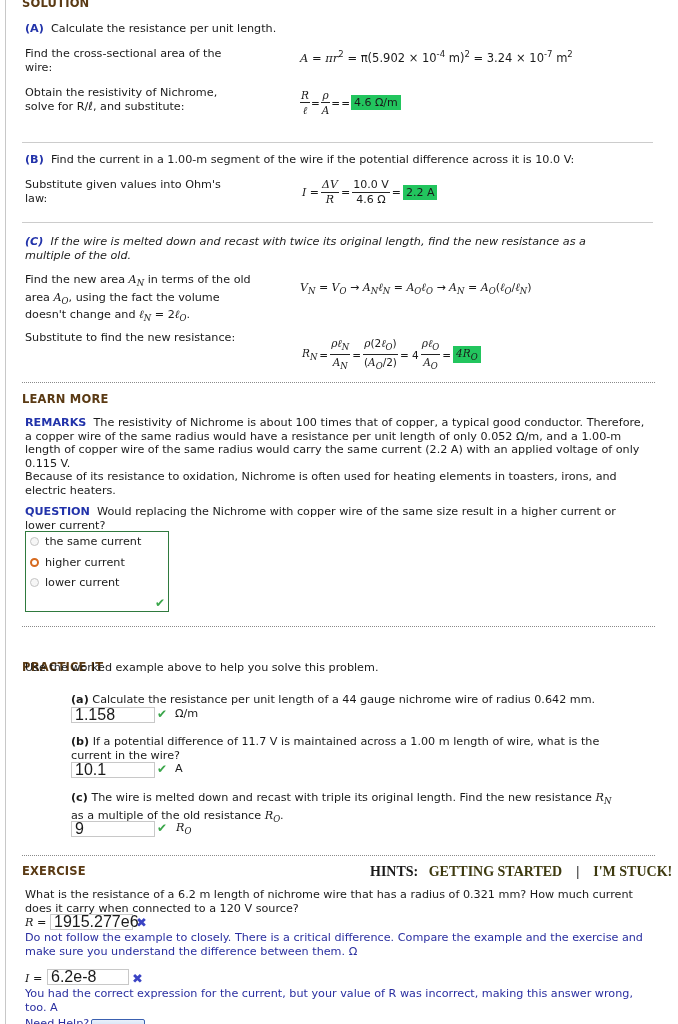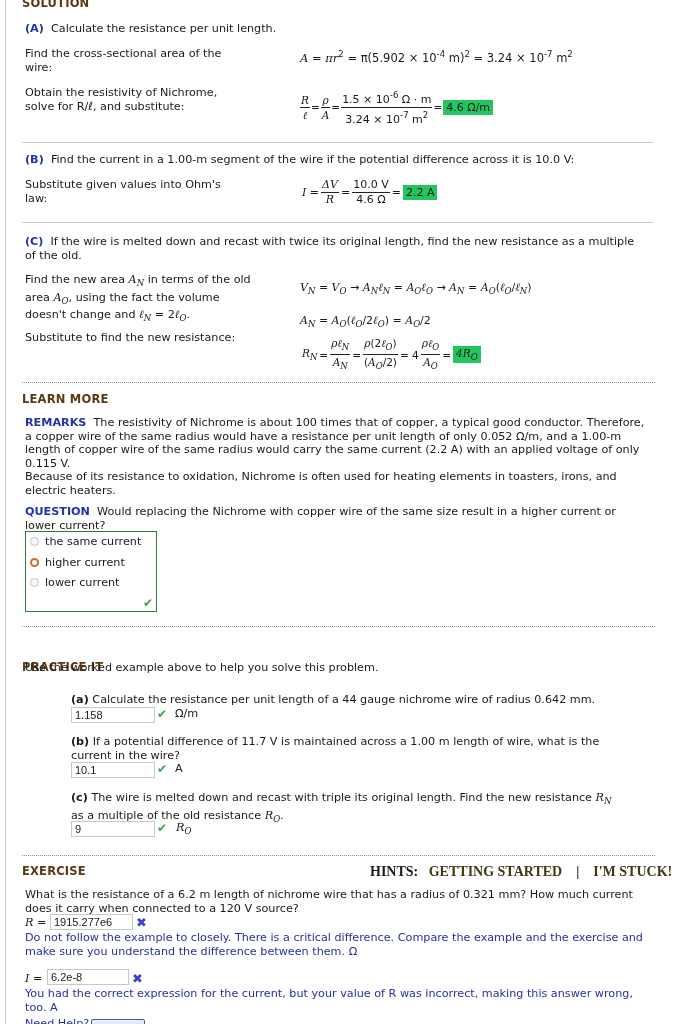--- a/index.html
+++ b/index.html
@@ -19,33 +19,33 @@
   .mroman { font-family: "DejaVu Sans", sans-serif; font-style: normal; }
   .hl { background: #22c55e; padding: 1px 3px; font-style: normal; font-family: "DejaVu Sans", sans-serif; }
   .solid-rule { position: absolute; height: 0; border-top: 1px solid #cccccc; }
   .dot-rule { position: absolute; height: 0; border-top: 1px dotted #8a8a8a; }
   .frac { display: inline-flex; flex-direction: column; align-items: center; vertical-align: middle; }
   .frac .num { border-bottom: 1px solid #222; padding: 0 1px; line-height: 14px; }
   .frac .den { padding: 0 1px; line-height: 14px; }
   sup { font-size: 8.5px; }
   sub { font-size: 8.5px; }
   .mcq-box {
-    position: absolute; left: 25px; top: 531px; width: 132px; height: 81px;
+    position: absolute; left: 25px; top: 531px; width: 144px; height: 81px;
     border: 1px solid #2f7a3e; box-sizing: border-box;
   }
   .mcq-opt { position: absolute; left: 4px; display: flex; align-items: center; gap: 6px; }
   .radio {
     width: 7px; height: 7px; border-radius: 50%; border: 1px solid #c4c4c4; background: #f6f6f6;
   }
   .radio.selected { border: 2px solid #d66a1f; width: 5px; height: 5px; background: #fff; }
   .check { color: #3aa64a; font-weight: bold; font-size: 12px; }
   .xmark { color: #3b44c4; font-weight: bold; font-size: 13px; }
   .ans-input {
     position: absolute; height: 14px; border: 1px solid #c8c8c8; background: #fff;
-    font-family: "Liberation Sans", sans-serif; font-size: 11px; line-height: 14px; padding: 0 3px; box-sizing: content-box;
+    font-family: "Liberation Sans", sans-serif; font-size: 16px; line-height: 14px; padding: 0 3px; box-sizing: content-box;
   }
   .blue-text { color: #2a2fa0; }
   .hints { font-family: Liberation Serif, serif; font-weight: bold; font-size: 14px; }
   .hint-link { color: #3e3a10; }
   .help-btn {
     position: absolute; left: 91px; top: 1019px; width: 52px; height: 10px;
     border: 1px solid #3a60b0; border-radius: 2px; background: linear-gradient(#e9f1fb, #c9dcf3);
   }
 </style>
 </head>
@@ -71,24 +71,20 @@
   <span class="frac math">
       <span class="num">R</span>
       <span class="den">ℓ</span>
     </span>
   <span>=</span>
   <span class="frac math">
       <span class="num">ρ</span>
       <span class="den">A</span>
     </span>
   <span>=</span>
-  <span class="frac" style="font-size:11px;">
-    <span class="num"><span>1.5 × 10</span><sup>-6</sup><span> Ω · m</span></span>
-    <span class="den"><span>3.24 × 10</span><sup>-7</sup><span> m</span><sup>2</sup></span>
-  </span>
   <span>=</span>
   <span class="hl" style="font-size:11px;">4.6 Ω/m</span>
 </div>
 
 <div class="solid-rule" style="left:22px; top:142px; width:631px;"></div>
 
 <div class="abs body-text" style="left:25px; top:153px;">
   <span class="part-label">(B)</span>&nbsp;
   <span>Find the current in a 1.00-m segment of the wire if the potential difference across it is 10.0 V:</span>
 </div>
@@ -103,30 +99,29 @@
   <span class="frac">
       <span class="num">10.0 V</span>
       <span class="den">4.6 Ω</span>
     </span>
   <span>=</span>
   <span class="hl">2.2 A</span>
 </div>
 
 <div class="solid-rule" style="left:22px; top:222px; width:631px;"></div>
 
-<div class="abs body-text" style="left:25px; top:235px; width:610px;">
+<div class="abs body-text" style="left:25px; top:235px; width:610px;font-style:italic;">
   <span class="part-label">(C)</span>&nbsp;
   <span>If the wire is melted down and recast with twice its original length, find the new resistance as a multiple of the old.</span>
 </div>
 <div class="abs body-text" style="left:25px; top:273px; width:235px;">
   Find the new area <span class="math">A<sub>N</sub></span> in terms of the old area <span class="math">A<sub>O</sub></span>, using the fact the volume doesn't change and <span class="math">ℓ<sub>N</sub></span> = 2<span class="math">ℓ<sub>O</sub></span>.
 </div>
 <div class="abs" style="left:300px; top:273px; font-size:11px; line-height:29px;">
   <div class="math">V<sub>N</sub> <span class="mroman">=</span> V<sub>O</sub> <span class="mroman">→</span> A<sub>N</sub>ℓ<sub>N</sub> <span class="mroman">=</span> A<sub>O</sub>ℓ<sub>O</sub> <span class="mroman">→</span> A<sub>N</sub> <span class="mroman">=</span> A<sub>O</sub><span class="mroman">(</span>ℓ<sub>O</sub><span class="mroman">/</span>ℓ<sub>N</sub><span class="mroman">)</span></div>
-  <div class="math">A<sub>N</sub> <span class="mroman">=</span> A<sub>O</sub><span class="mroman">(</span>ℓ<sub>O</sub><span class="mroman">/2</span>ℓ<sub>O</sub><span class="mroman">) = </span>A<sub>O</sub><span class="mroman">/2</span></div>
 </div>
 <div class="abs body-text" style="left:25px; top:331px;">Substitute to find the new resistance:</div>
 <div class="abs" style="left:302px; top:336px; display:flex; align-items:center; gap:2px; font-size:10.5px;">
   <span class="math">R<sub>N</sub></span>
     <span>=</span>
   <span class="frac math">
       <span class="num">ρℓ<sub>N</sub></span>
       <span class="den">A<sub>N</sub></span>
     </span>
   <span>=</span>

